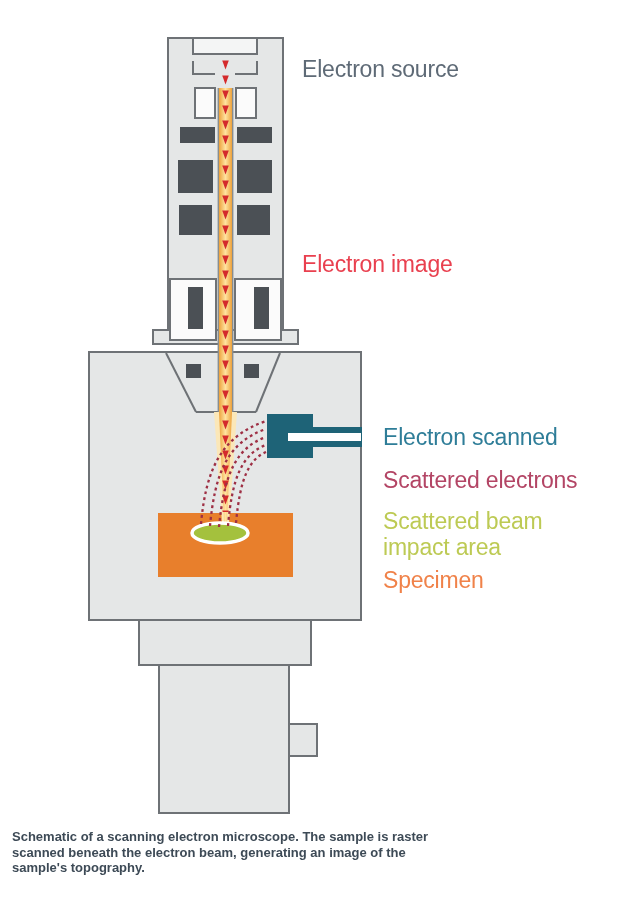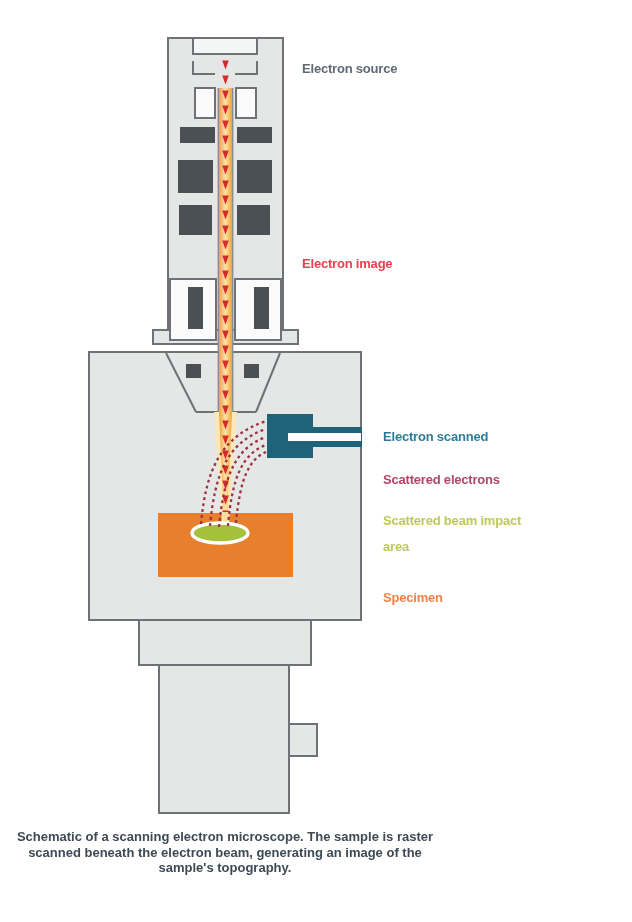--- a/index.html
+++ b/index.html
@@ -2,32 +2,31 @@
 <html><head>
 <meta charset="utf-8">
 <style>
   html,body{margin:0;padding:0;background:#fff;}
   #stage{
     position:relative;width:632px;height:922px;background:#ffffff;
     font-family:"Liberation Sans","DejaVu Sans",sans-serif;overflow:hidden;
   }
   svg{position:absolute;left:0;top:0;}
   .lbl{
-    position:absolute;font-size:13px;line-height:24px;letter-spacing:-0.2px;
+    position:absolute;font-size:23px;line-height:24px;letter-spacing:-0.2px;
     white-space:nowrap;
-    font-weight:bold;
   }
   .lbl-source{left:302px;top:57px;color:#5e6a76;}
   .lbl-beam{left:302px;top:252px;color:#e9404f;}
   .lbl-detector{left:383px;top:425px;color:#2e7d98;}
   .lbl-scattered{left:383px;top:468px;color:#b34565;text-align:right;}
   .lbl-impact{left:383px;top:508px;color:#bdca54;width:160px;white-space:normal;line-height:26px;}
-  .lbl-specimen{left:383px;top:586px;color:#f08249;}
+  .lbl-specimen{left:383px;top:568px;color:#f08249;}
   .caption{
-    position:absolute;left:12px;top:829px;width:426px;text-align:center;
+    position:absolute;left:12px;top:829px;width:426px;
     font-size:13px;font-weight:bold;line-height:15.5px;color:#3d4a56;
     white-space:normal;
   }
 </style>
 </head>
 <body>
 
 <div id="stage">
 
   <svg width="632" height="922" viewBox="0 0 632 922">

